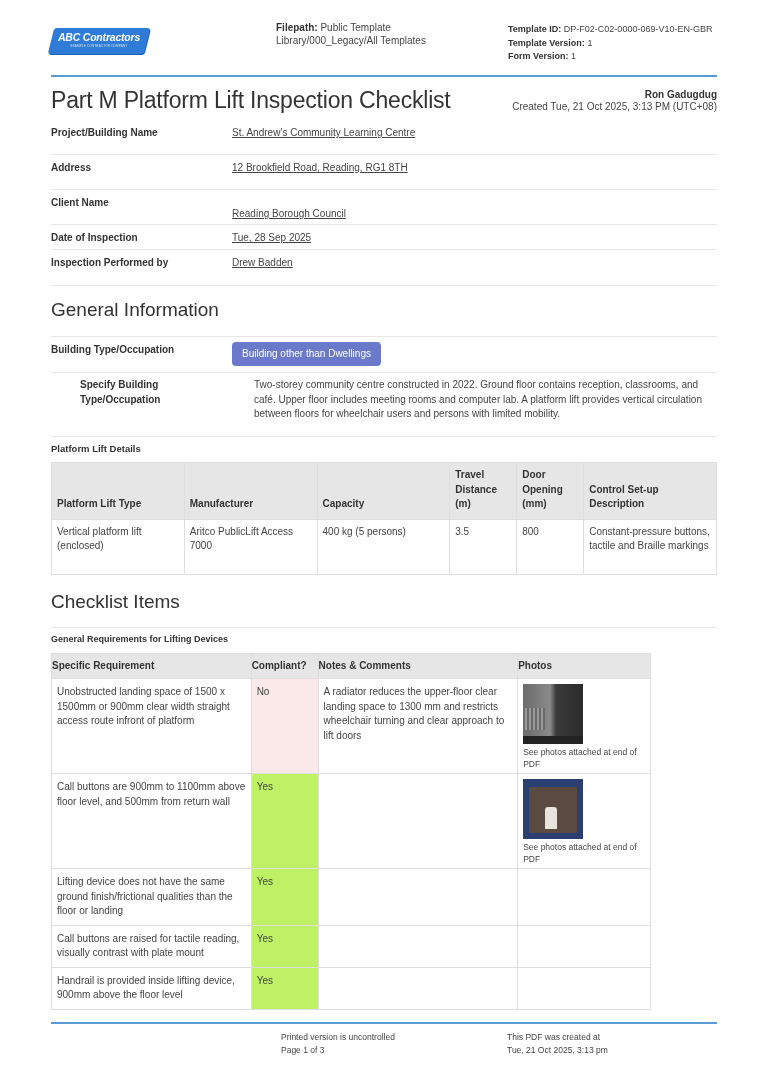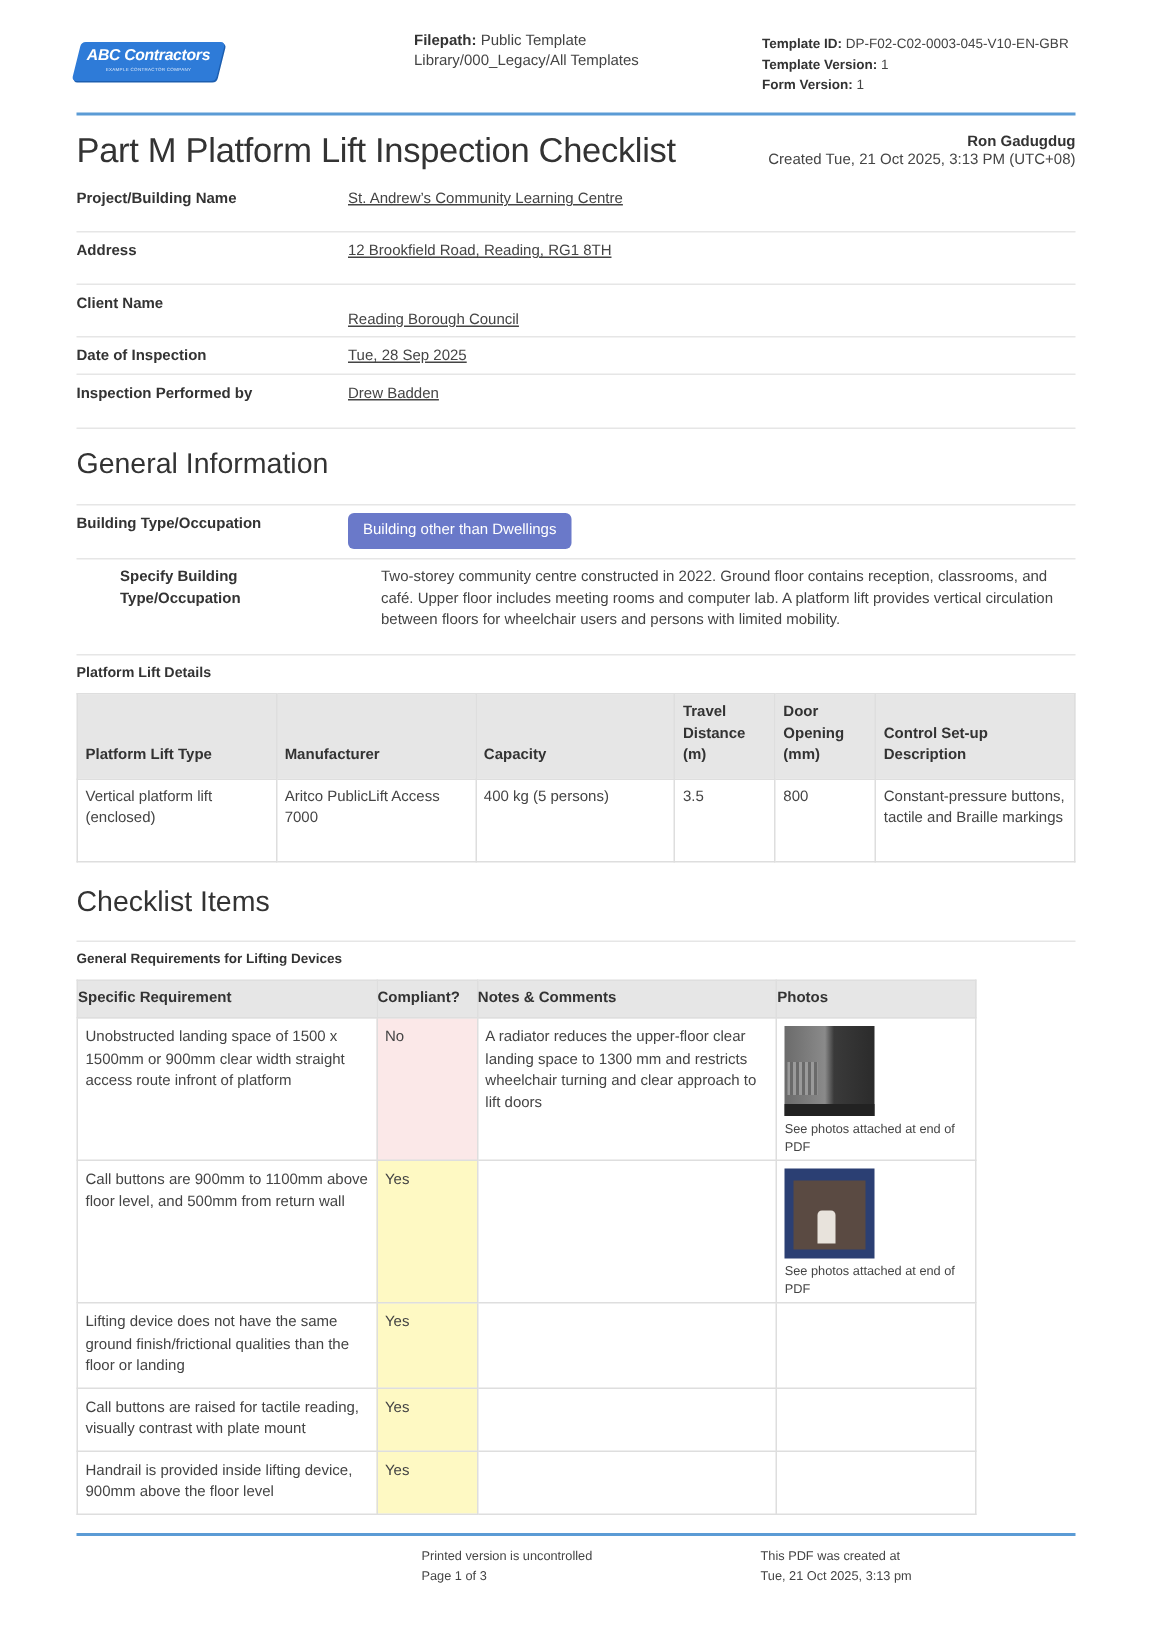--- a/index.html
+++ b/index.html
@@ -63,21 +63,21 @@
   th { background: #e6e6e6; font-weight: bold; color: #333; }
 
   .lift-table { left: 51px; top: 462px; width: 666px; }
   .lift-table th { vertical-align: bottom; padding: 5px 5px 7px 5px; line-height: 14.5px; height: 55px; }
   .lift-table td { padding: 5px 5px; line-height: 14.5px; height: 55px; }
 
   .check-table { left: 51px; top: 653px; width: 600px; }
   .check-table th { padding: 5px 0; height: 25px; line-height: 14px; vertical-align: middle; }
   .check-table td { padding: 6px 5px; line-height: 14.5px; }
   .c-no { background: #fbe8e8; }
-  .c-yes { background: #fef9c3; }
+  .c-yes { background: #bef264; }
 
   .photo { width: 60px; height: 60px; margin-top: 2px; position: relative; }
   .photo-1 {
     background: linear-gradient(90deg, #6b6b6b 0%, #8a8a8a 45%, #3a3a3a 55%, #2b2b2b 100%);
   }
   .photo-1::before {
     content: ""; position: absolute; left: 2px; top: 24px; width: 20px; height: 22px;
     background: repeating-linear-gradient(90deg, #9a9a9a 0 2px, #6a6a6a 2px 4px);
   }
   .photo-1::after {
@@ -107,21 +107,21 @@
   <div class="logo">
     <div class="logo-shape"></div>
     <div class="logo-text">ABC Contractors</div>
     <div class="logo-sub">EXAMPLE CONTRACTOR COMPANY</div>
   </div>
   <div class="hdr-file">
     <b>Filepath:</b>
     <span>Public Template Library/000_Legacy/All Templates</span>
   </div>
   <div class="hdr-tpl">
-    <div><b>Template ID:</b> <span>DP-F02-C02-0003-045-V10-EN-GBR</span></div>
+    <div><b>Template ID:</b> <span>DP-F02-C02-0000-069-V10-EN-GBR</span></div>
     <div><b>Template Version:</b> <span>1</span></div>
     <div><b>Form Version:</b> <span>1</span></div>
   </div>
 </div>
 <div class="hdr-rule"></div>
 
 <div class="title">Part M Platform Lift Inspection Checklist</div>
 <div class="author">
   <div class="name">Ron Gadugdug</div>
   <div>Created Tue, 21 Oct 2025, 3:13 PM (UTC+08)</div>

